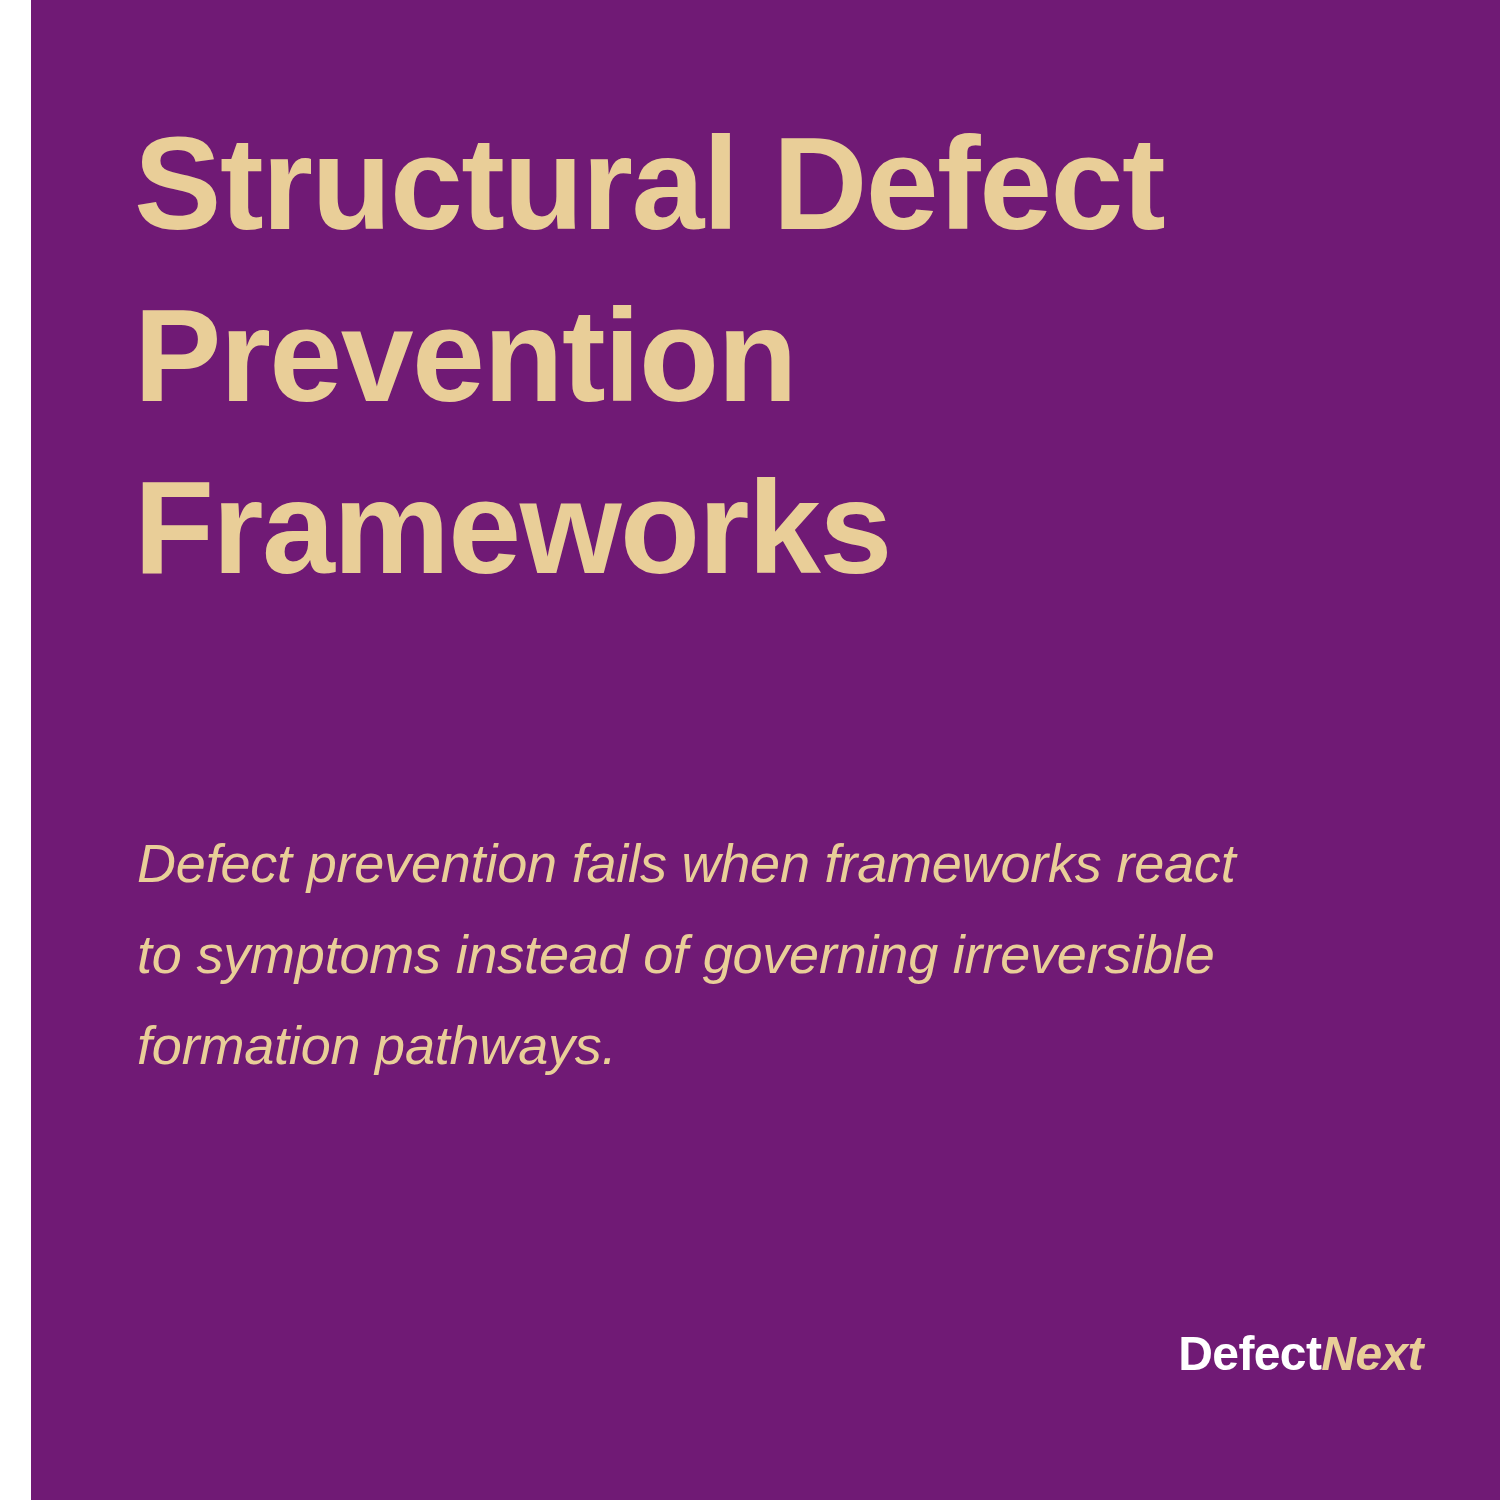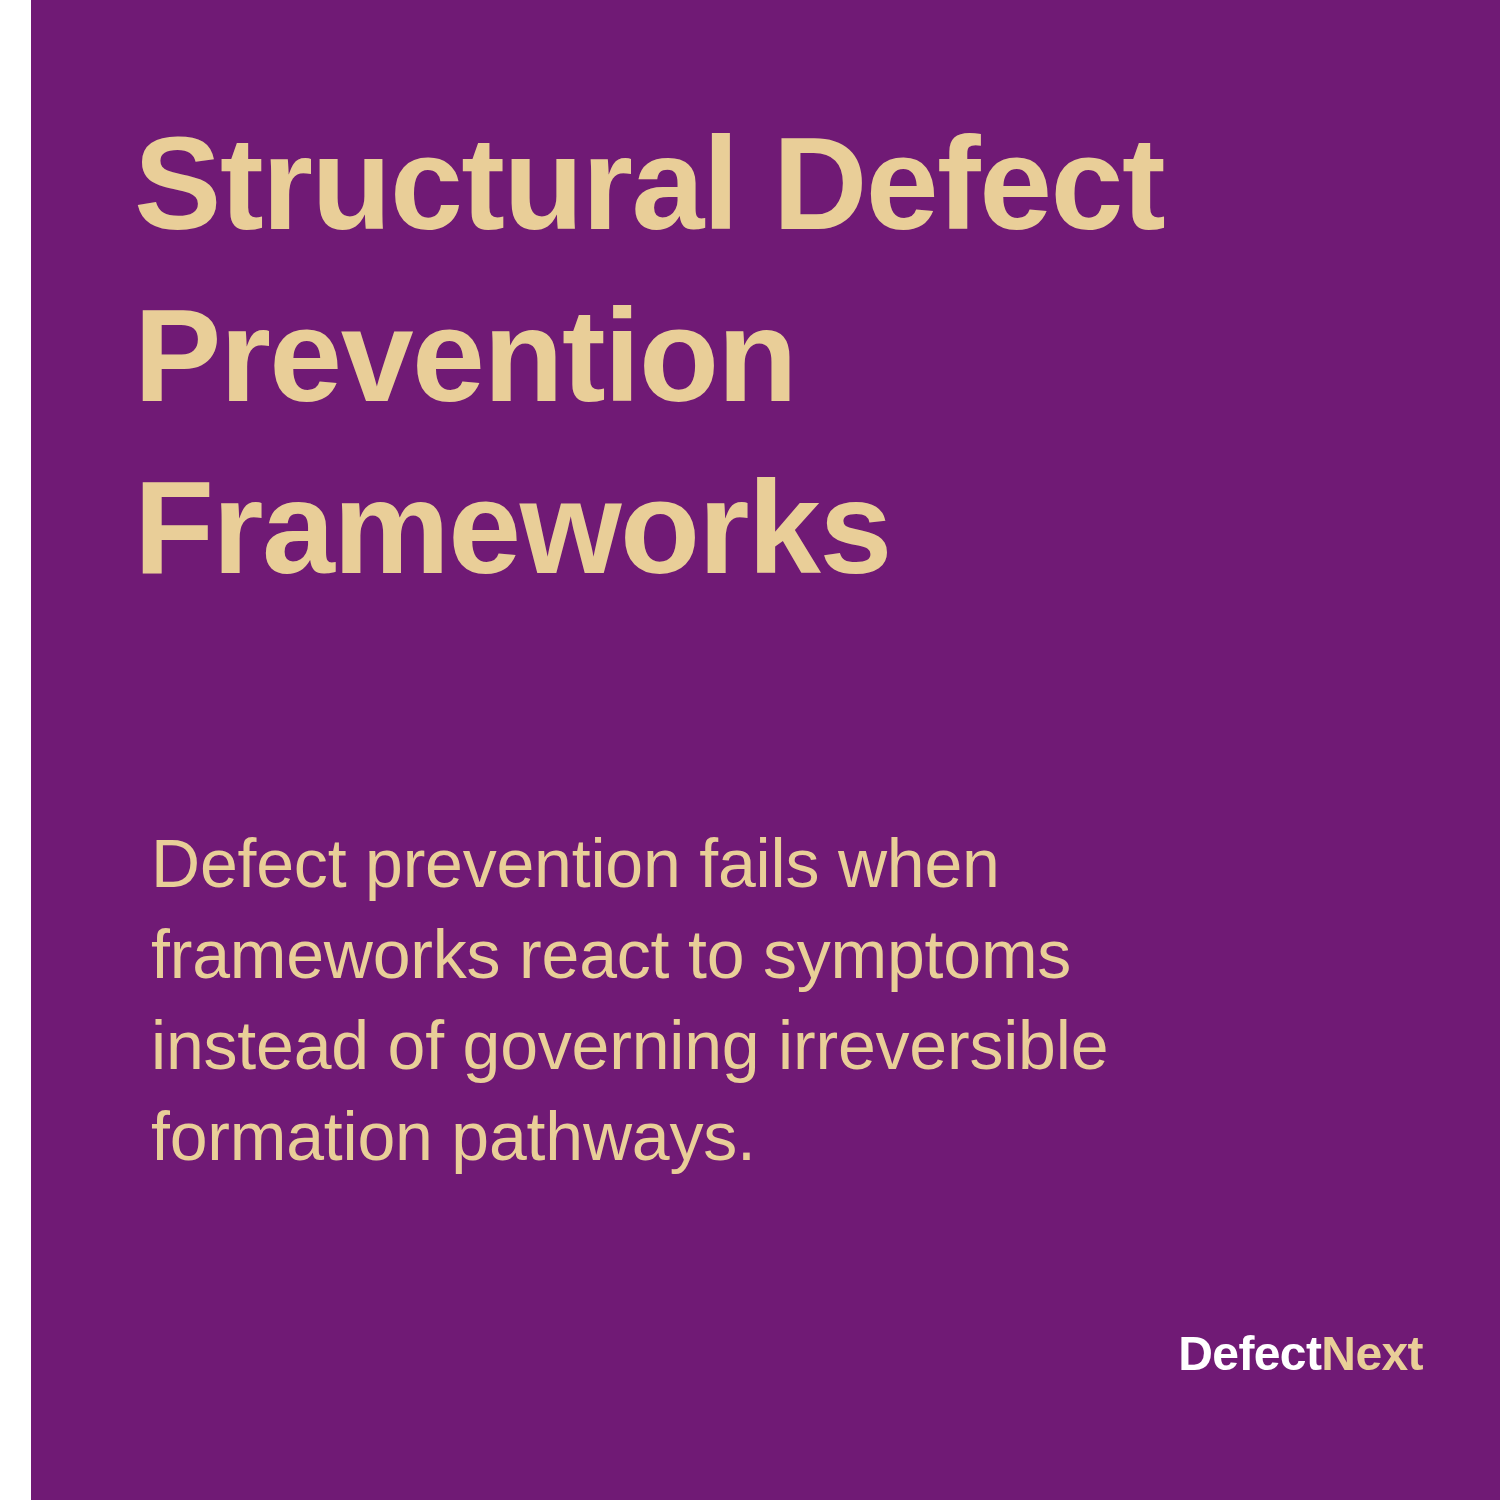--- a/index.html
+++ b/index.html
@@ -37,48 +37,49 @@
     font-size: 131px;
     line-height: 172px;
     letter-spacing: -1.5px;
     color: #E9CE98;
     white-space: pre-line;
   }
 
   
   #body-copy {
     position: absolute;
-    left: 120px;
+    left: 106px;
     top: 818px;
     width: 1110px;
     margin: 0;
     padding: 0;
     font-family: "Liberation Sans", sans-serif;
     font-weight: 400;
-    font-size: 68px;
+    font-size: 54px;
     line-height: 91px;
     letter-spacing: -0.2px;
     color: #E9CE98;
+    font-style: italic;
   }
 
   
   #brand-logo {
     position: absolute;
     right: 108px;
     bottom: 122px;
     font-family: "Liberation Sans", sans-serif;
     font-weight: 700;
     font-size: 48px;
     letter-spacing: -0.6px;
     line-height: 1;
     white-space: nowrap;
   }
 
   #brand-logo .logo-primary { color: #FFFFFF; }
-  #brand-logo .logo-secondary { color: #E9CE98; }
+  #brand-logo .logo-secondary { color: #E9CE98; font-style: italic; }
 </style>
 </head>
 <body>
 
 <div id="slide">
 
   <h1 id="headline">Structural Defect Prevention Frameworks</h1>
 
   <p id="body-copy">Defect prevention fails when frameworks react to symptoms instead of governing irreversible formation pathways.</p>
 

